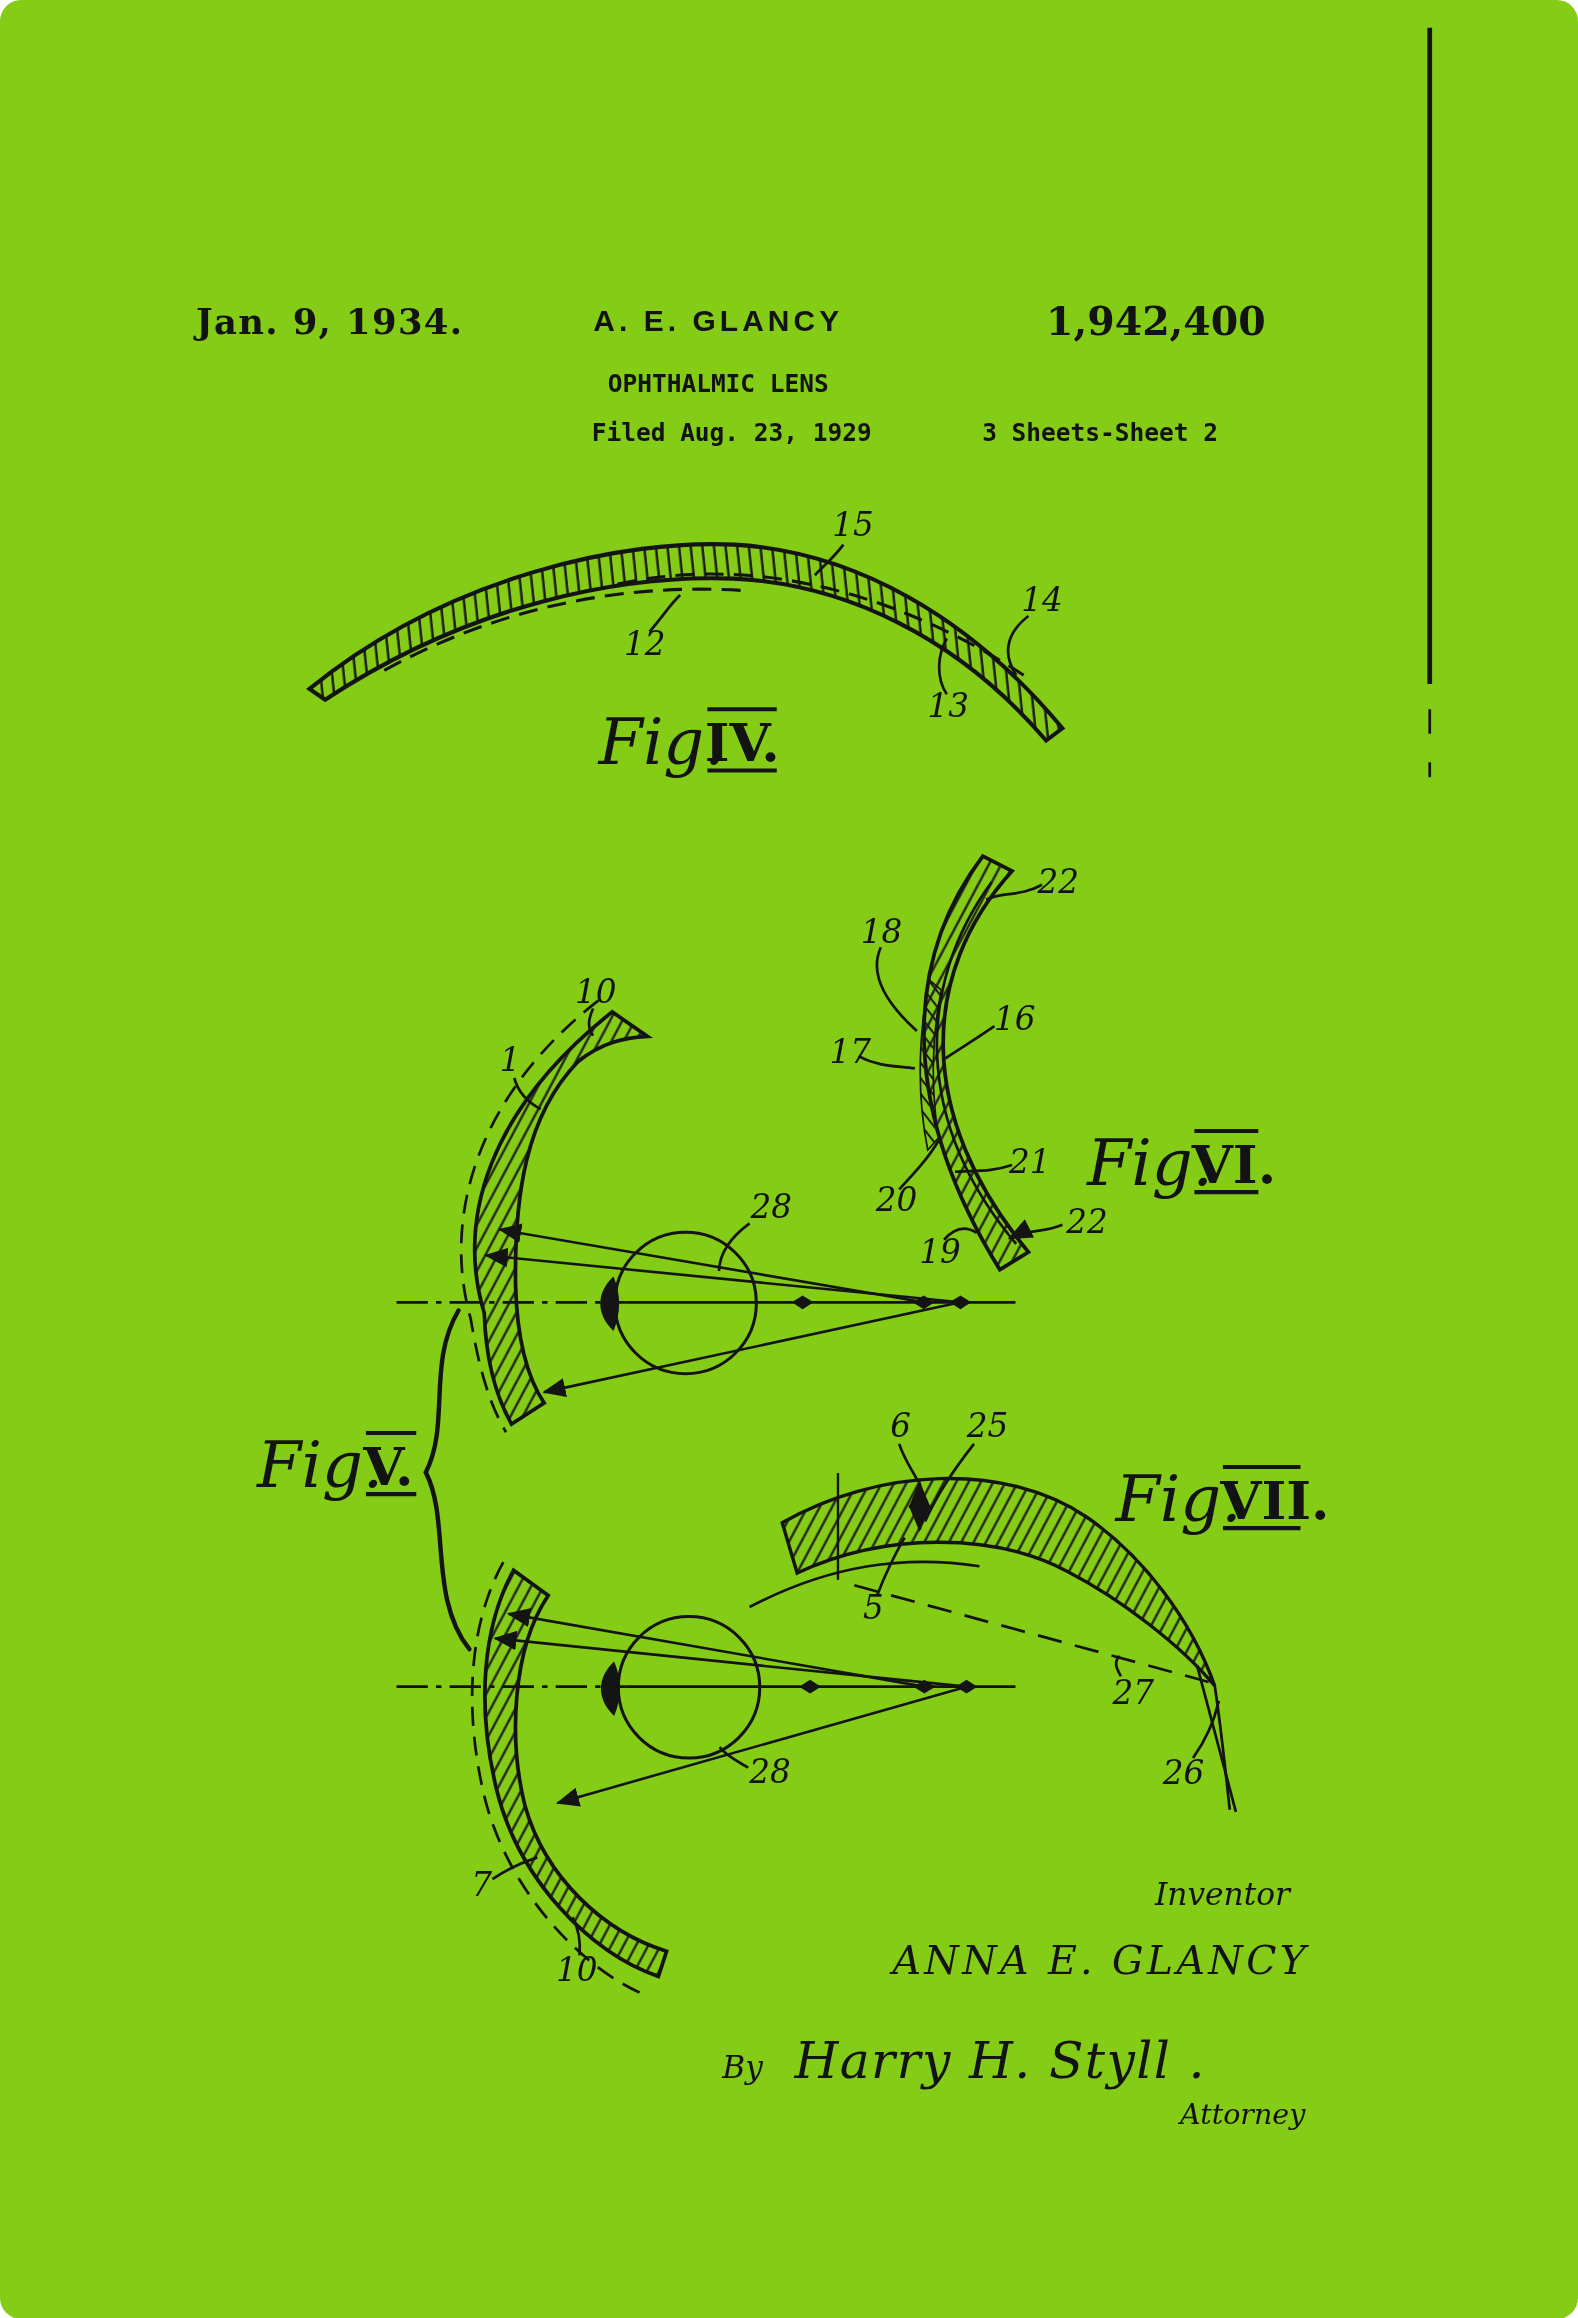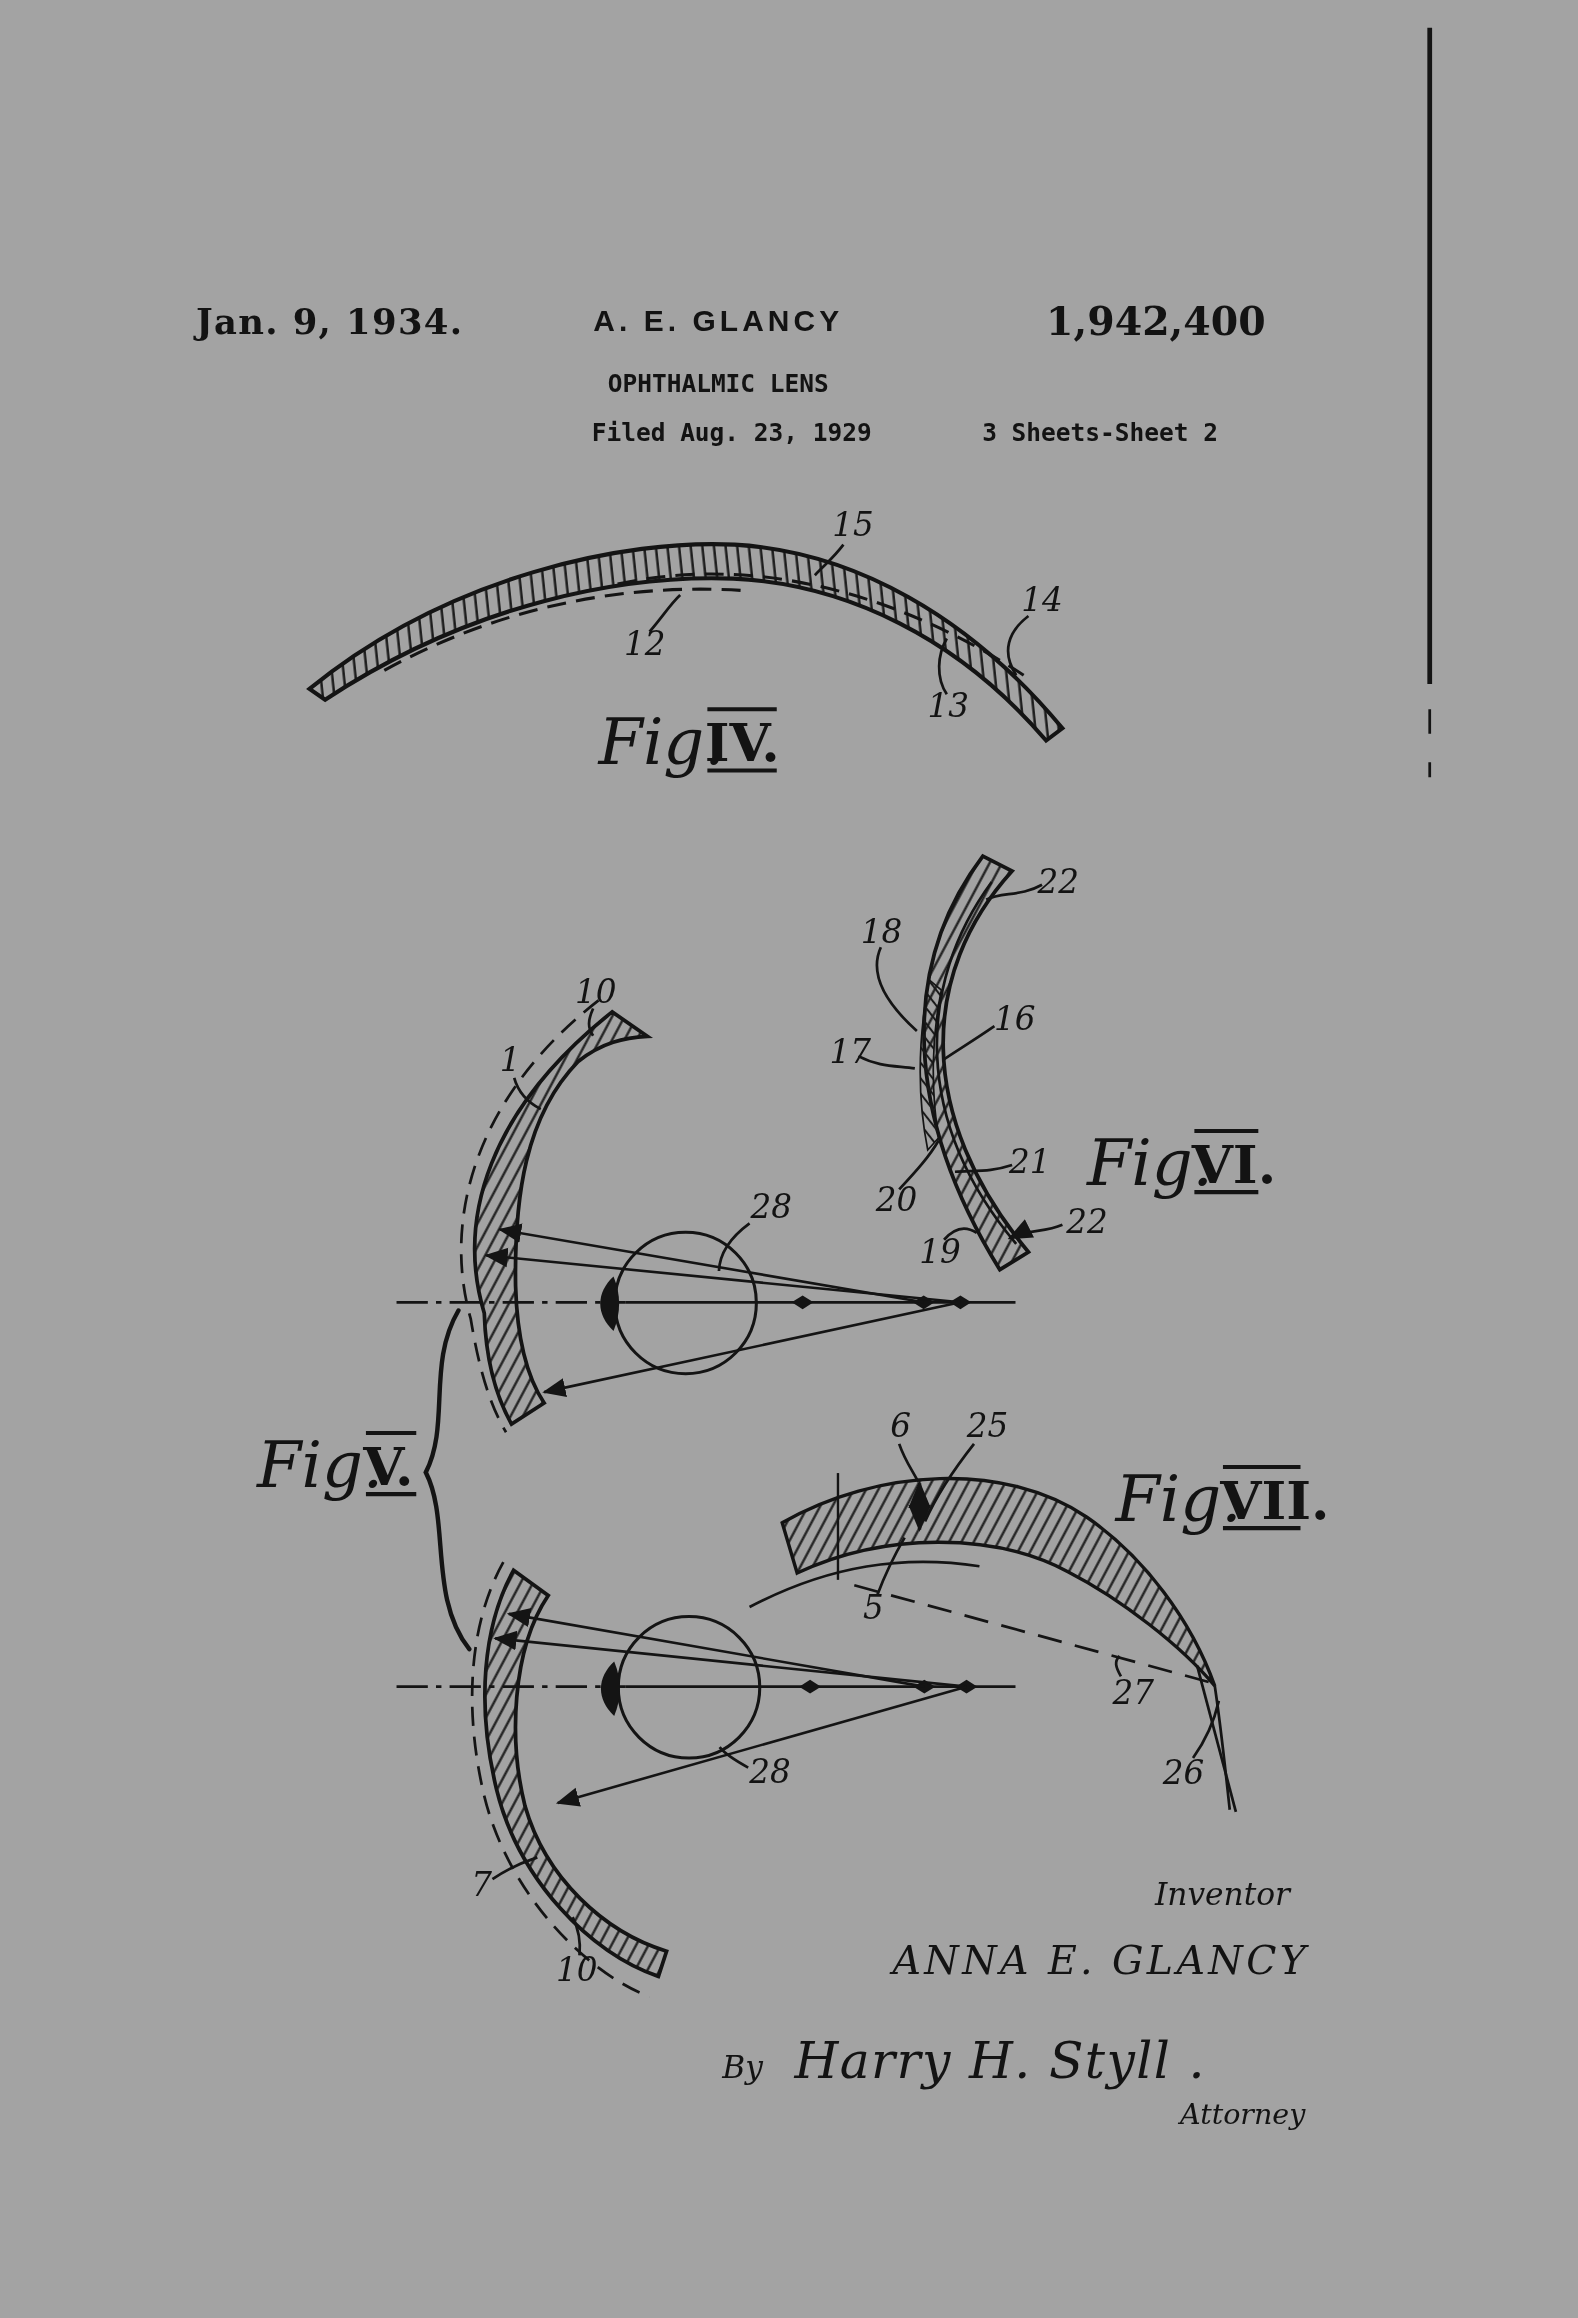--- a/index.html
+++ b/index.html
@@ -1,17 +1,17 @@
 <!DOCTYPE html>
 <html style="font-size:11px"><head>
 <meta charset="utf-8">
 <style>
   html,body{margin:0;padding:0;background:#ffffff;}
-  .page{position:relative;width:1578px;height:2319px;background:#a3a3a3;overflow:hidden;
-        font-family:"DejaVu Serif", serif;}
+  .page{position:relative;width:1578px;height:2319px;background:#84cc16;overflow:hidden;
+        font-family:"DejaVu Serif", serif;border-radius:21px;}
   svg{position:absolute;left:0;top:0;}
   text{fill:#131313;}
   .h-date{font:bold 52px "DejaVu Serif", serif;letter-spacing:2px;}
   .h-num{font:bold 58px "DejaVu Serif", serif;}
   .h-sans{font:bold 44px "Liberation Sans", sans-serif;letter-spacing:6px;}
   .h-mono{font:bold 36px "DejaVu Sans Mono", monospace;}
   .ref{font:italic 48px "DejaVu Serif", serif;}
   .figpre{font:italic 94px "DejaVu Serif", serif;}
   .figrom{font:bold 78px "DejaVu Serif", serif;}
   .sig-script{font:italic 46px "DejaVu Serif", serif;}

